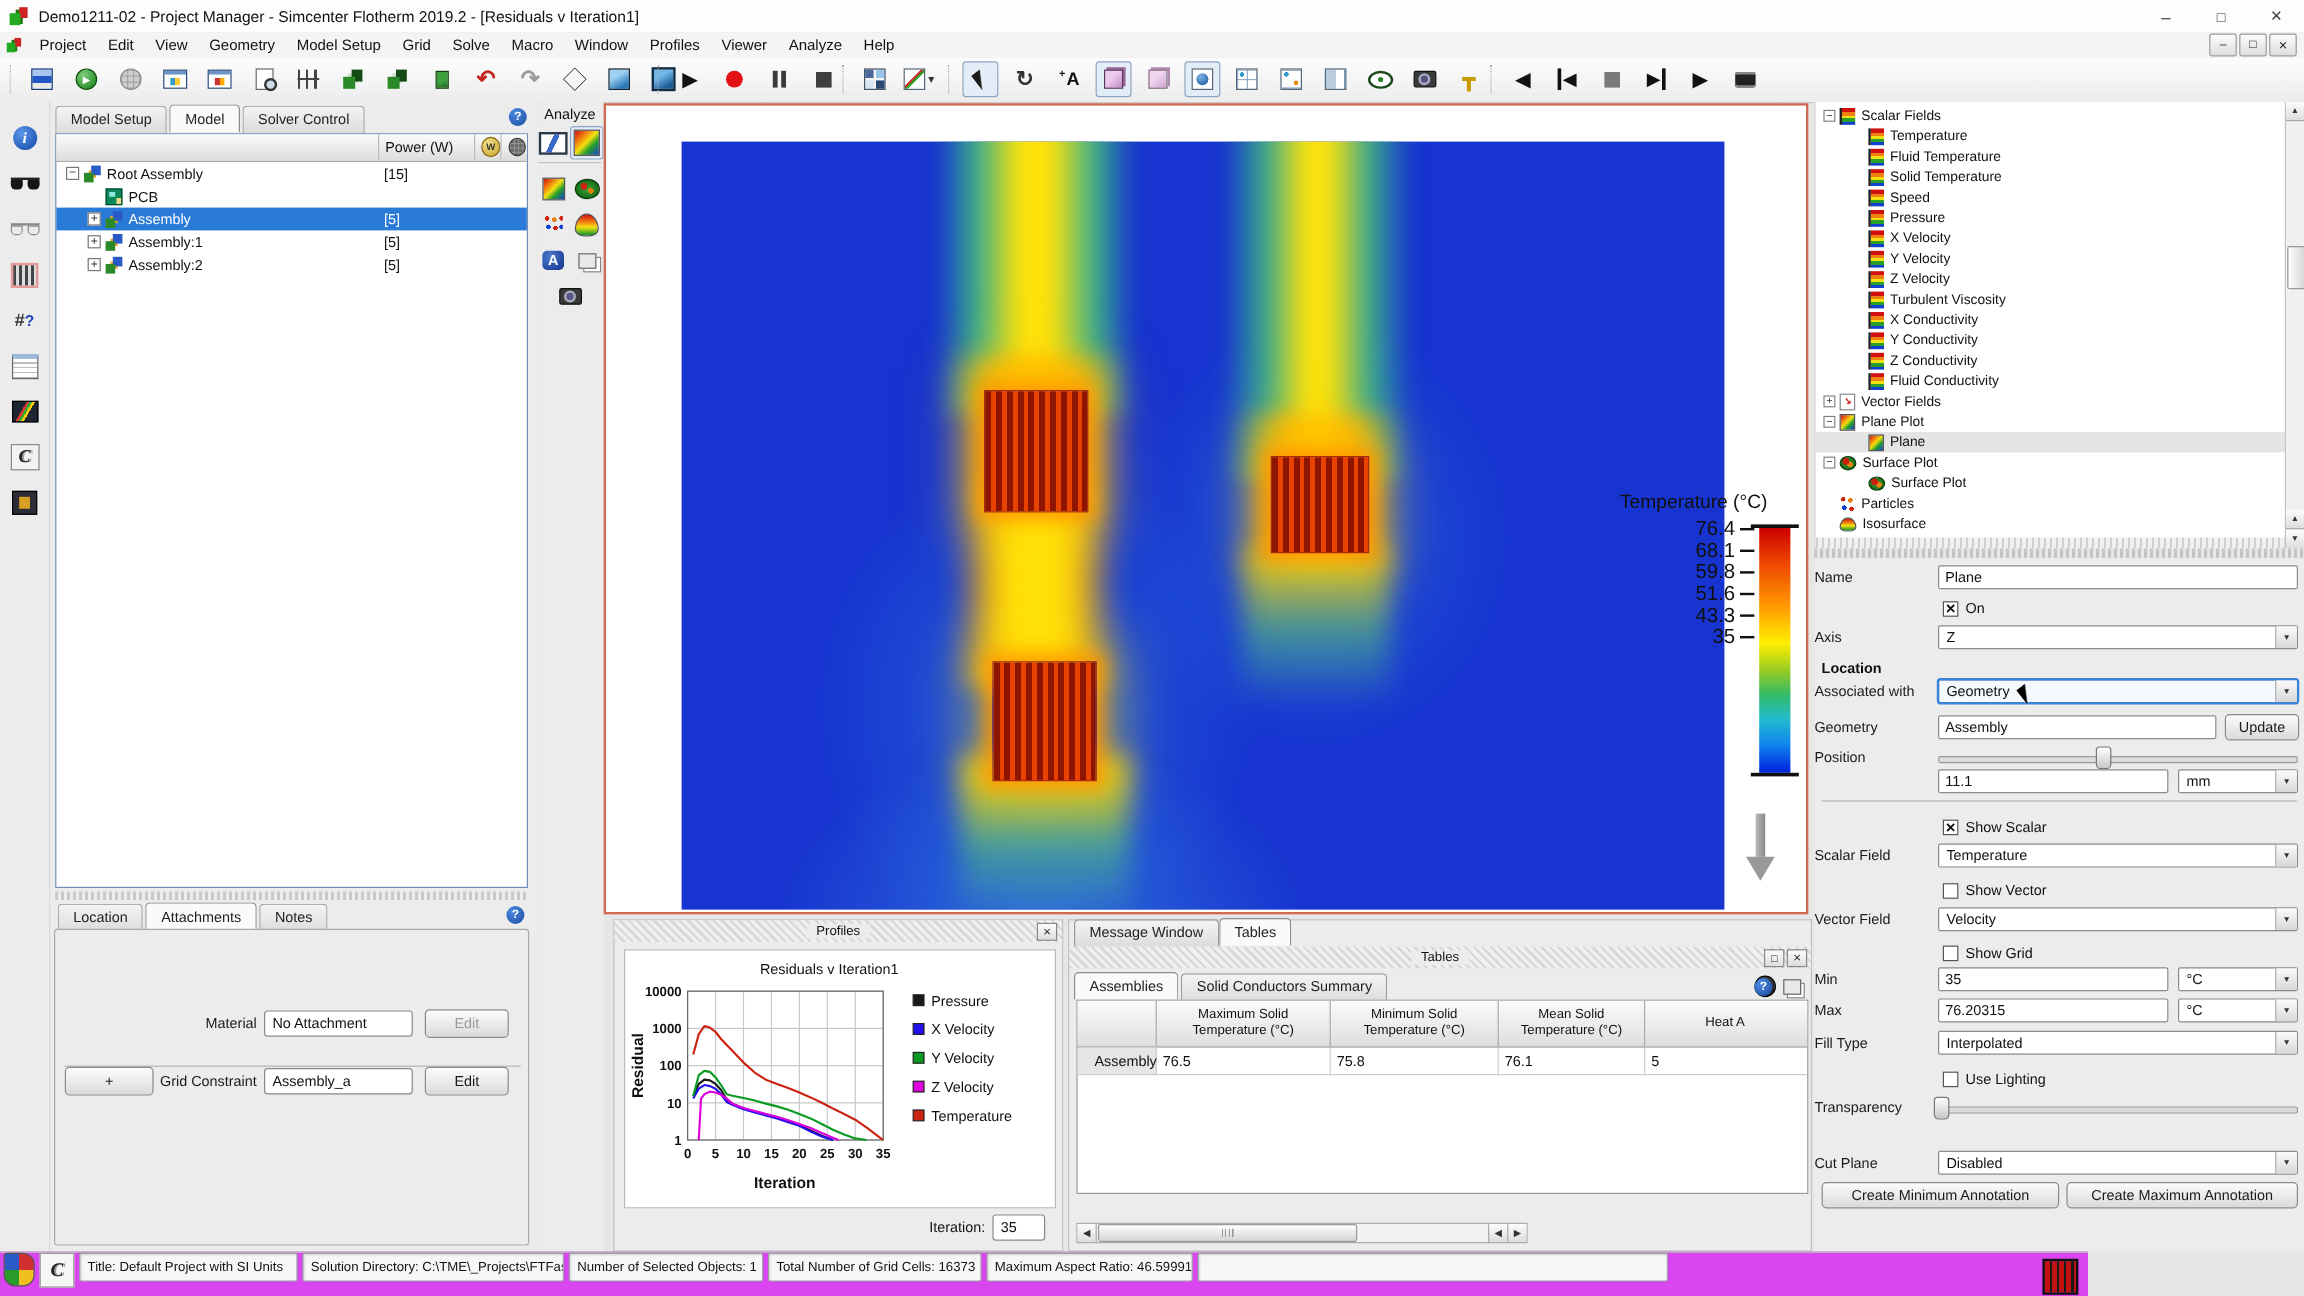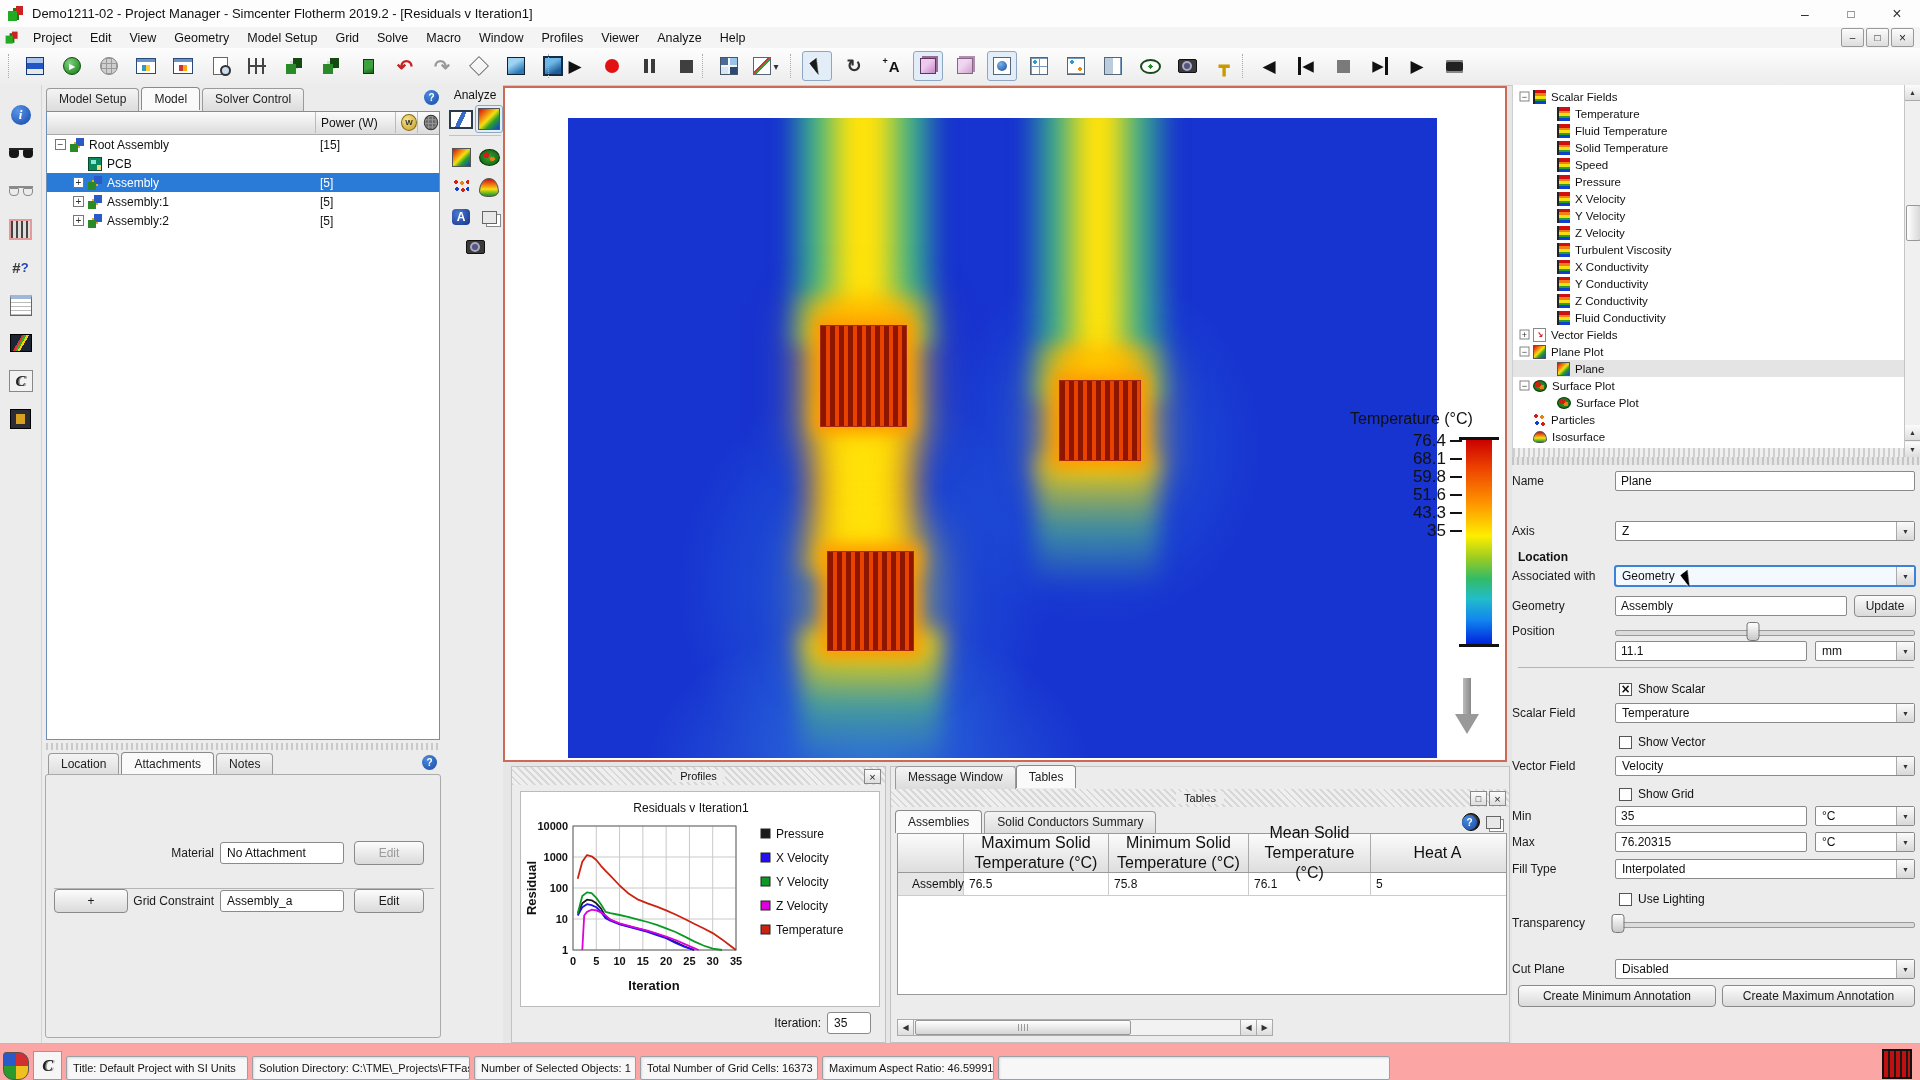--- a/index.html
+++ b/index.html
@@ -204,21 +204,21 @@
   #tables{position:absolute;left:890px;top:766px;width:620px;height:277px;background:#ececec;border:1px solid #c2c2c2;box-sizing:border-box}
   #tbl-wintabs{position:absolute;left:4px;top:-1px;display:flex;gap:0}
   #tbl-hatch{position:absolute;left:0;top:22px;width:100%}
   #tbl-hbtns{position:absolute;right:3px;top:2px;display:flex;gap:2px}
   #tbl-tabs{position:absolute;left:4px;top:44px;display:flex;gap:2px}
   #tbl-icons{position:absolute;right:8px;top:46px;display:flex;gap:6px;align-items:center}
   .sico{width:16px;height:16px;display:flex;align-items:center;justify-content:center}
   .sico.globe{border-radius:50%;background:radial-gradient(circle at 35% 30%,#555,#111);border:1px solid #000}
   .sico.copy{width:13px;height:11px;background:#e8e8e8;border:1.5px solid #666;box-shadow:3px 3px 0 -1px #fff,3px 3px 0 0 #888}
   #tbl-grid{position:absolute;left:6px;top:66px;width:608px;height:160px;background:#fff;border:1px solid #999}
-  .thead{display:flex;height:38px;background:linear-gradient(#fbfbfb,#dedede);border-bottom:1px solid #999;font-size:16px;text-align:center}
+  .thead{display:flex;height:38px;background:linear-gradient(#fbfbfb,#dedede);border-bottom:1px solid #999;font-size:11px;text-align:center}
   .thc{border-right:1px solid #aaa;display:flex;align-items:center;justify-content:center;padding:0 4px;box-sizing:border-box;line-height:1.25}
   .trow{display:flex;height:22px;font-size:12px;border-bottom:1px solid #ccc}
   .tdc{border-right:1px solid #ccc;display:flex;align-items:center;padding:0 5px;box-sizing:border-box}
   .tdc.namec{background:#e6e6e6;gap:4px}
   .c0{width:66px}.c1{width:145px}.c2{width:140px}.c3{width:122px}.c4{width:133px;border-right:none}
   .hscroll{position:absolute;display:flex;align-items:center;height:17px;background:#f2f2f2;border:1px solid #aaa;box-sizing:border-box}
   #tbl-hscroll{left:6px;bottom:6px;width:376px}
   .sbb{width:15px;height:15px;background:linear-gradient(#fcfcfc,#ddd);border-right:1px solid #aaa;font-size:8px;display:flex;align-items:center;justify-content:center;color:#333;flex:0 0 auto}
   .sbb.r{border-left:1px solid #aaa;border-right:none}
   .sbthumb{height:13px;background:linear-gradient(#fff,#d5d5d5);border:1px solid #999;border-radius:2px;margin:0 1px;position:relative}
@@ -252,21 +252,21 @@
   .dd{background:#fff;border:1px solid #8a8a8a;border-radius:2px;height:20px;box-sizing:border-box;display:flex;align-items:center;padding-left:6px;position:relative}
   .dd .dda{position:absolute;right:0;top:0;bottom:0;width:17px;background:linear-gradient(#fbfbfb,#d8d8d8);border-left:1px solid #aaa;display:flex;align-items:center;justify-content:center;font-size:7px;color:#333}
   .dd.focus{outline:2px solid #3b82d9;outline-offset:-1px;background:#f4f9ff}
   .sliderw{position:relative;width:300px;height:18px}
   .strack{position:absolute;left:0;right:0;top:8px;height:4px;background:#dcdcdc;border:1px solid #9a9a9a;border-radius:2px}
   .sthumb{position:absolute;top:0;width:11px;height:17px;background:linear-gradient(#fff,#c8c8c8);border:1px solid #777;border-radius:3px 3px 4px 4px;transform:translateX(-50%)}
   .hrline{position:absolute;left:6px;width:396px;border-top:1px solid #b5b5b5}
   .bold{font-weight:bold}
   #cursor{position:absolute;left:172px;top:6px;width:0;height:0;border-top:15px solid #000;border-right:9px solid transparent;transform:rotate(-38deg);filter:drop-shadow(0 0 1px #fff)}
   
-  #statusbar{position:absolute;left:0;top:1043px;width:1920px;height:37px;background:#fca5a5;border-top:1px solid #bbb;display:flex;align-items:flex-end;gap:4px;padding-left:3px;box-sizing:border-box}
+  #statusbar{position:absolute;left:0;top:1043px;width:1740px;height:37px;background:#d946ef;border-top:1px solid #bbb;display:flex;align-items:flex-start;gap:4px;padding-left:3px;box-sizing:border-box}
   #sb-shield{width:24px;height:26px;background:conic-gradient(#d23030 0 90deg,#f0c020 90deg 180deg,#2a9a2a 180deg 270deg,#2a5ac8 270deg);border-radius:3px 10px 10px 10px;border:1px solid #555}
   #sb-logo{width:27px;height:27px;border:1px solid #999;background:#f6f6f6;display:flex;align-items:center;justify-content:center;font:italic bold 16px "Liberation Serif",serif;color:#222}
   #sb-logo::before{content:"C";text-shadow:1.5px 0 #9a9a9a}
   .sbf{height:24px;background:#f7f7f7;border:1px solid #9aa0a8;border-radius:2px;box-shadow:inset 1px 1px 2px rgba(0,0,0,.12);display:flex;align-items:center;padding:0 6px;font-size:11px;white-space:nowrap;overflow:hidden;box-sizing:border-box}
   #sb-fields{display:flex;gap:4px;align-items:center}
   #sb-fields .sbf:nth-child(1){width:182px}
   #sb-fields .sbf:nth-child(2){width:218px}
   #sb-fields .sbf:nth-child(3){width:162px}
   #sb-fields .sbf:nth-child(4){width:178px}
   #sb-fields .sbf:nth-child(5){width:172px}
@@ -888,20 +888,24 @@
     <div class="vsb b3" data-name="scroll-down-icon">▼</div>
   </div>
 </div>
 <div id="splitter" data-name="panel-splitter"></div>
 
 <div id="props" data-name="plane-properties-panel">
   <div class="prow" style="top:5px">
     <span class="plabel" data-name="name-label">Name</span>
     <span class="pctrl input" style="width:300px;display:flex;align-items:center" data-name="name-field">Plane</span>
   </div>
+  <div class="prow" style="top:31px">
+    <span class="cb checked" style="position:absolute;left:107px" data-name="on-checkbox"></span>
+    <span style="position:absolute;left:126px" data-name="on-label">On</span>
+  </div>
   <div class="prow" style="top:55px">
     <span class="plabel" data-name="axis-label">Axis</span>
     <span class="pctrl dd" style="width:300px" data-name="axis-dropdown">
         <span data-name="axis-value">Z</span>
         <span class="dda" data-name="chevron-down-icon">▼</span>
       </span>
   </div>
   <div class="prow bold" style="top:81px">
       <span style="position:absolute;left:6px" data-name="location-header">Location</span>
     </div>

